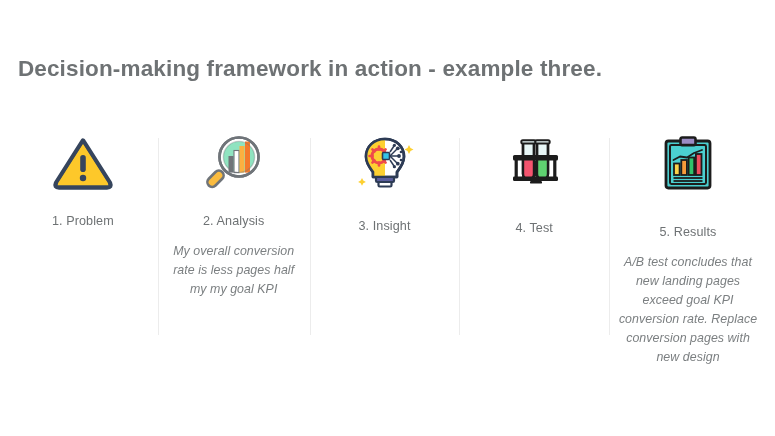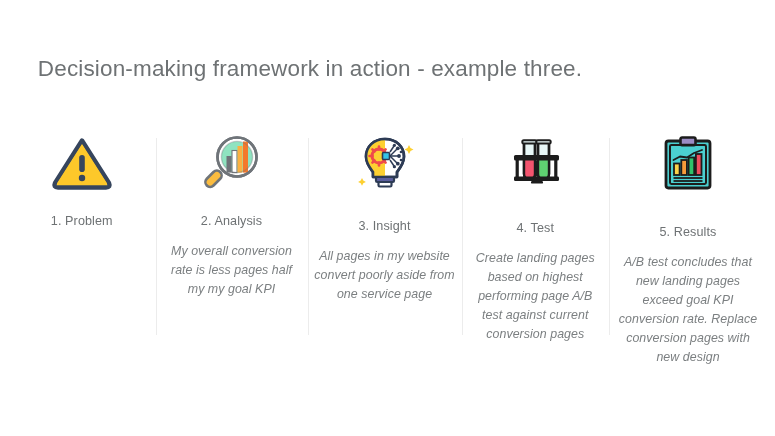--- a/index.html
+++ b/index.html
@@ -20,21 +20,21 @@
     height: 436px;
     background: #ffffff;
   }
   .slide-title {
     position: absolute;
     top: 56px;
     left: 0;
     width: 620px;
     text-align: center;
     font-size: 22.5px;
-    font-weight: 400;
+    font-weight: 700;
     color: #6e7274;
     letter-spacing: 0.15px;
     white-space: nowrap;
   }
   .columns {
     position: absolute;
     top: 132px;
     left: 8px;
     width: 759px;
     display: flex;
@@ -180,21 +180,20 @@
           <rect x="22" y="43" width="18" height="5" rx="1.2" fill="#5b5f9e" stroke="#2d3b55" stroke-width="2.2"></rect>
           <rect x="24.5" y="48" width="13" height="4.5" rx="1.2" fill="#ffffff" stroke="#2d3b55" stroke-width="2.2"></rect>
 
           <g fill="#fdd031">
             <path d="M55 11 l1.5 3 3 1.5 -3 1.5 -1.5 3 -1.5 -3 -3 -1.5 3 -1.5 Z"></path>
             <path d="M8 44 l1.3 2.6 2.6 1.3 -2.6 1.3 -1.3 2.6 -1.3 -2.6 -2.6 -1.3 2.6 -1.3 Z"></path>
           </g>
         </svg>
       </div>
       <div class="step-label">3. Insight</div>
-      <div class="desc">All pages in my website convert poorly aside from one service page</div>
     </div>
 
     <div class="col col-d">
       <div class="icon-wrap">
         <svg width="62" height="54" viewBox="0 0 62 54" aria-hidden="true">
 
           <g>
             <path d="M20 6 L20 38 a5.5 5.5 0 0 0 11 0 L31 6 Z" fill="#e8f7f7" stroke="#1c1c1c" stroke-width="2.4" stroke-linejoin="round"></path>
             <path d="M20 22 L20 38 a5.5 5.5 0 0 0 11 0 L31 22 Z" fill="#f4546e"></path>
             <path d="M20 6 L20 38 a5.5 5.5 0 0 0 11 0 L31 6 Z" fill="none" stroke="#1c1c1c" stroke-width="2.4" stroke-linejoin="round"></path>
@@ -209,21 +208,20 @@
 
           <rect x="10" y="19" width="45" height="5.6" rx="1.6" fill="#1c1c1c"></rect>
           <rect x="10" y="40.5" width="45" height="4.6" rx="1.4" fill="#1c1c1c"></rect>
           <rect x="11.6" y="23" width="3.2" height="19" fill="#1c1c1c"></rect>
           <rect x="50.2" y="23" width="3.2" height="19" fill="#1c1c1c"></rect>
           <rect x="30.8" y="24.6" width="2.4" height="16" fill="#1c1c1c"></rect>
           <rect x="27" y="45" width="12" height="2.6" rx="1.2" fill="#1c1c1c"></rect>
         </svg>
       </div>
       <div class="step-label">4. Test</div>
-      <div class="desc">Create landing pages based on highest performing page A/B test against current conversion pages</div>
     </div>
 
     <div class="col col-e">
       <div class="icon-wrap">
         <svg width="58" height="56" viewBox="0 0 58 56" aria-hidden="true">
           <rect x="7" y="6" width="44" height="47" rx="2.4" fill="#4bcfd0" stroke="#1c1c1c" stroke-width="2.8"></rect>
           <rect x="11" y="10" width="36" height="39" rx="1.4" fill="#4bcfd0" stroke="#1c1c1c" stroke-width="2"></rect>
           <rect x="21.5" y="2.5" width="15" height="7.6" rx="1.6" fill="#9b8cc4" stroke="#1c1c1c" stroke-width="2.6"></rect>
 
           <polyline points="14.5,25 21,21.5 28,22.5 35,18 43,15" fill="none" stroke="#1c1c1c" stroke-width="1.8" stroke-linecap="round" stroke-linejoin="round"></polyline>

